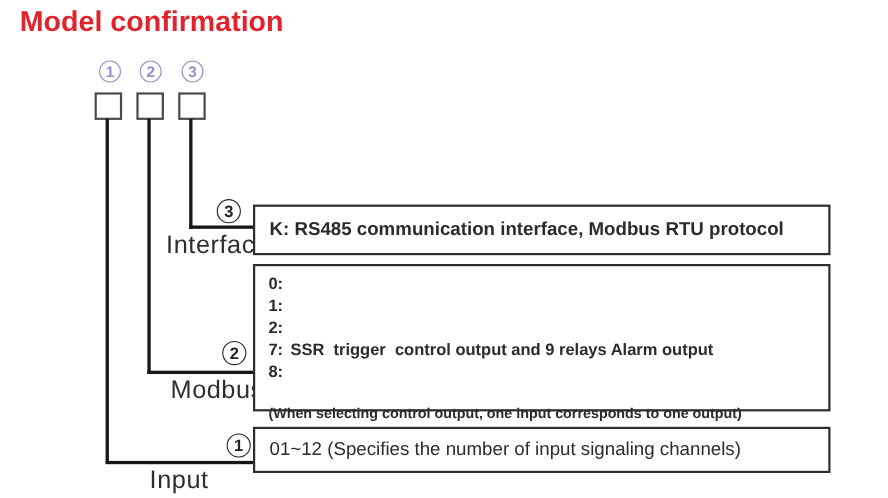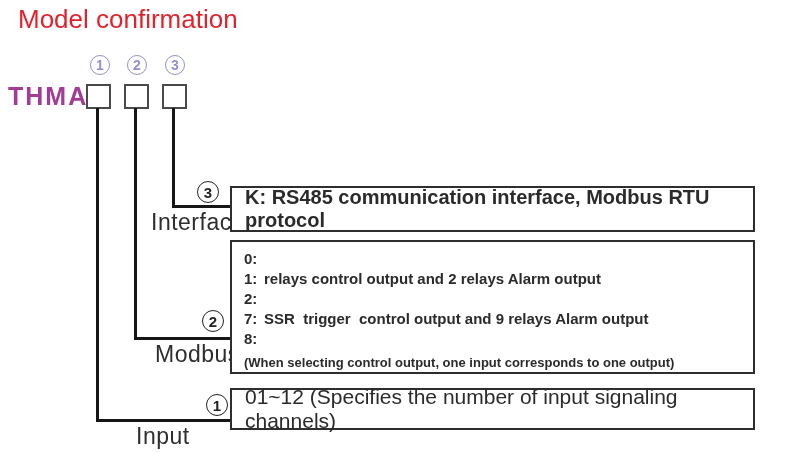--- a/index.html
+++ b/index.html
@@ -8,21 +8,21 @@
     width:807px;height:453px;
     background:#ffffff;
     font-family:"Liberation Sans","DejaVu Sans",sans-serif;
     color:#2b2b2b;
     overflow:hidden;
   }
   .abs{position:absolute;}
 
   .page-title{
     left:18px;top:4px;
-    font-size:26px;font-weight:normal;
+    font-size:26px;font-weight:bold;
     color:#e1232d;
     letter-spacing:0px;
   }
   .model-prefix{
     left:8px;top:82px;
     font-size:25px;font-weight:bold;
     color:#a23c96;
     letter-spacing:2px;
   }
 
@@ -56,46 +56,45 @@
 
   .desc-box{
     left:230px;
     width:525px;
     border:2px solid #2e2e2e;
     background:#fff;
     box-sizing:border-box;
   }
   .desc-box.interface{top:186px;height:46px;display:flex;align-items:center;}
   .desc-box.interface .box-text{
-    padding-left:13px;font-size:20px;font-weight:bold;white-space:pre-wrap;
+    padding-left:13px;font-size:17px;font-weight:bold;white-space:pre-wrap;
   }
   .desc-box.output{top:240px;height:134px;padding:7px 0 0 12px;}
   .option-row{display:flex;line-height:20px;font-size:15px;font-weight:bold;}
   .option-key{width:20px;flex:0 0 20px;}
   .option-text{white-space:pre-wrap;}
-  .option-note{font-size:13px;font-weight:bold;line-height:18px;margin-top:5px;}
+  .option-note{font-size:13px;font-weight:bold;line-height:18px;margin-top:18px;}
   .desc-box.input{top:388px;height:42px;display:flex;align-items:center;}
   .desc-box.input .box-text{
-    padding-left:13px;font-size:21px;font-weight:normal;white-space:pre-wrap;
+    padding-left:13px;font-size:17px;font-weight:normal;white-space:pre-wrap;
   }
 
   .section-label{
     font-size:23px;
     color:#2e2e2e;
     letter-spacing:0.5px;
   }
 </style>
 </head>
 <body>
 
 <div id="canvas">
 
   <div class="abs page-title">Model confirmation</div>
 
-  <div class="abs model-prefix">THMA</div>
 
   <div class="abs digit-circle" style="left:90px;top:55px;">1</div>
   <div class="abs digit-circle" style="left:127px;top:55px;">2</div>
   <div class="abs digit-circle" style="left:165px;top:55px;">3</div>
 
   <div class="abs code-box" style="left:86px;top:84px;"></div>
   <div class="abs code-box" style="left:124px;top:84px;"></div>
   <div class="abs code-box" style="left:162px;top:84px;"></div>
 
   <div class="abs line" style="left:96px; top:108px;width:3px;height:313px;"></div>
@@ -114,21 +113,20 @@
   </div>
 
   <div class="abs digit-circle dark" style="left:202px;top:310px;">2</div>
   <div class="abs section-label" style="left:155px;top:341px;">Modbus</div>
   <div class="abs desc-box output">
     <div class="option-row">
       <span class="option-key">0:</span>
     </div>
     <div class="option-row">
       <span class="option-key">1:</span>
-      <span class="option-text">relays control output and 2 relays Alarm output</span>
     </div>
     <div class="option-row">
       <span class="option-key">2:</span>
     </div>
     <div class="option-row">
       <span class="option-key">7:</span>
       <span class="option-text">SSR  trigger  control output and 9 relays Alarm output</span>
     </div>
     <div class="option-row">
       <span class="option-key">8:</span>

